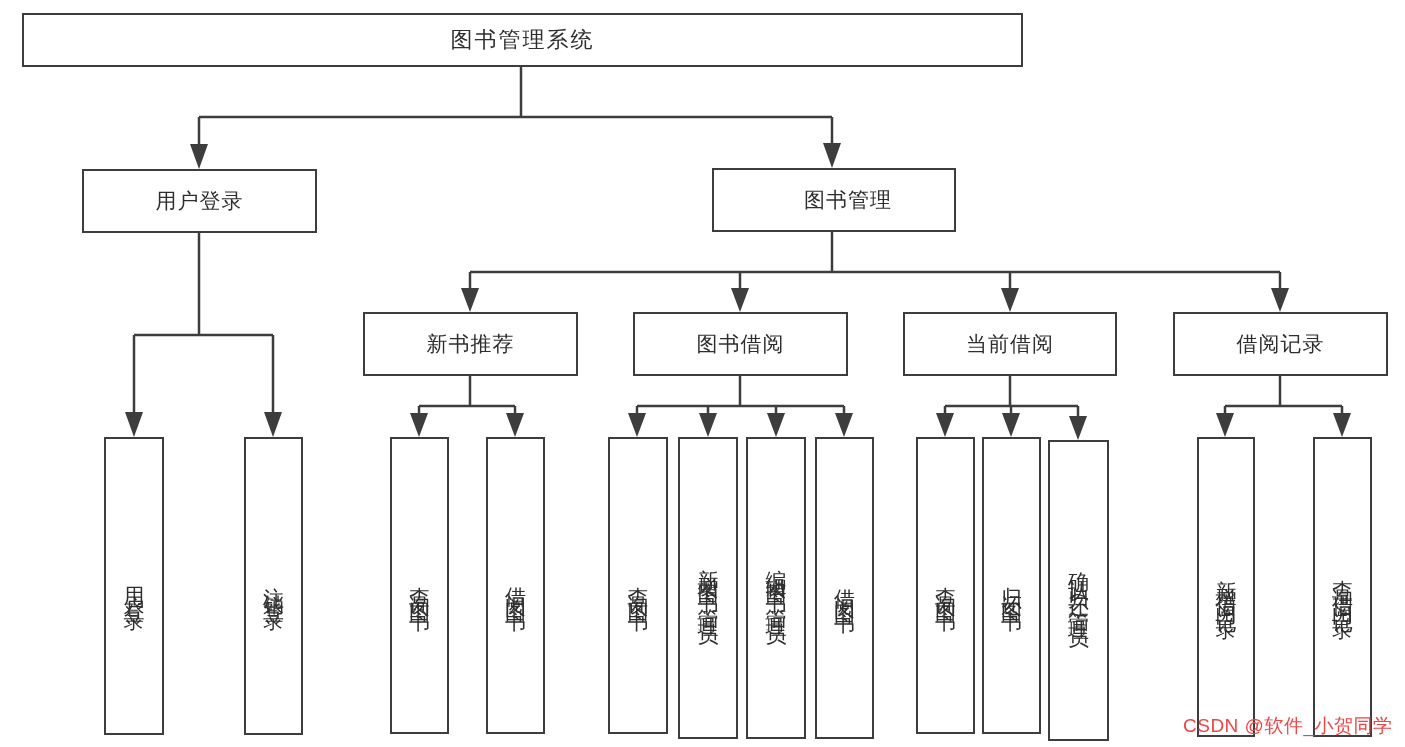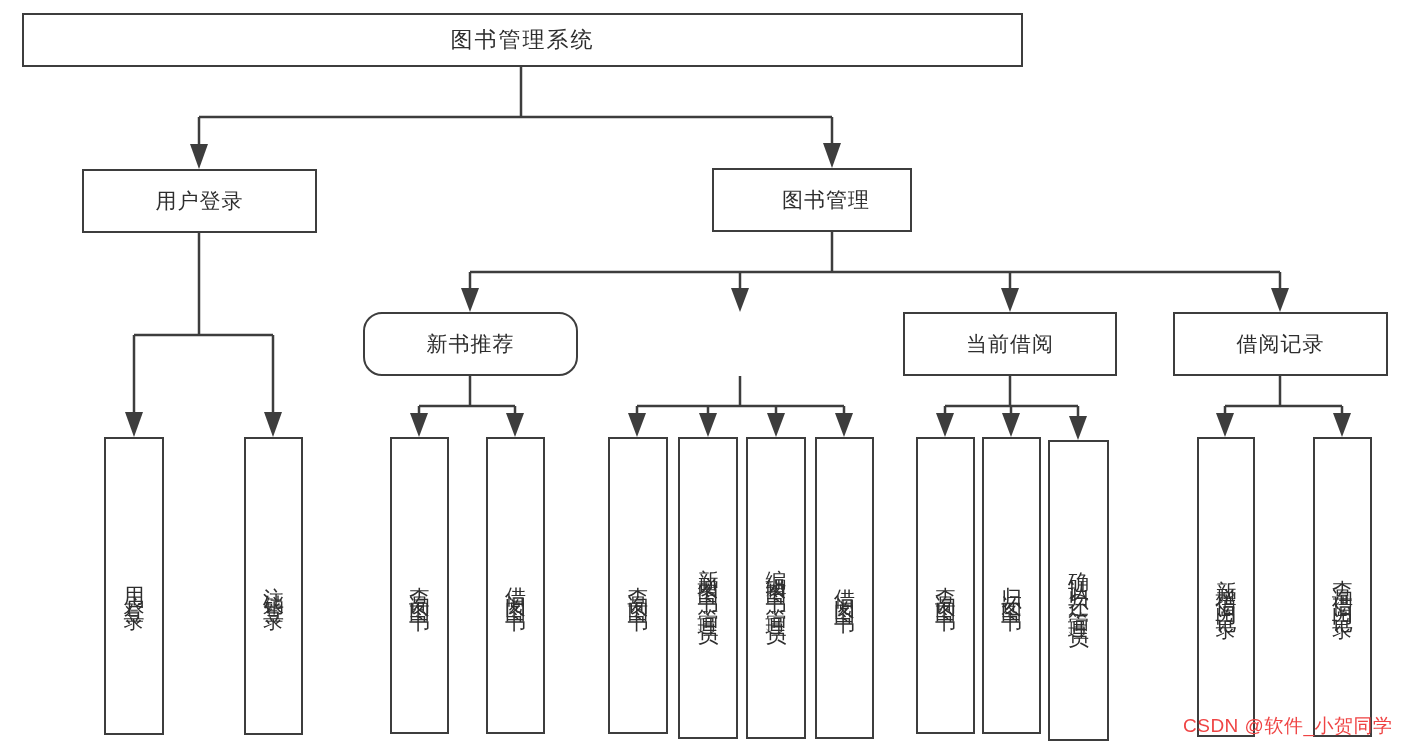--- a/index.html
+++ b/index.html
@@ -108,26 +108,29 @@
     </g>
   </svg>
 
   <div class="node root" style="left:22px; top:13px; width:1001px; height:54px;">
     <span class="label">图书管理系统</span>
   </div>
 
   <div class="node" style="left:82px; top:169px; width:235px; height:64px;">
     <span class="label">用户登录</span>
   </div>
-  <div class="node" style="left:712px; top:168px; width:200px; height:64px;padding-left:28px;">
+  <div class="node" style="left:712px; top:168px; width:244px; height:64px;padding-left:28px;">
     <span class="label">图书管理</span>
   </div>
 
-  <div class="node" style="left:363px; top:312px; width:215px; height:64px;border-radius:19px;">
+  <div class="node" style="left:363px; top:312px; width:215px; height:64px;">
     <span class="label">新书推荐</span>
+  </div>
+  <div class="node" style="left:633px; top:312px; width:215px; height:64px;">
+    <span class="label">图书借阅</span>
   </div>
   <div class="node" style="left:903px; top:312px; width:214px; height:64px;">
     <span class="label">当前借阅</span>
   </div>
   <div class="node" style="left:1173px; top:312px; width:215px; height:64px;">
     <span class="label">借阅记录</span>
   </div>
 
   <div class="node leaf" style="left:104px; top:437px; width:60px; height:298px;">
     <span class="v-label">用户登录</span>

